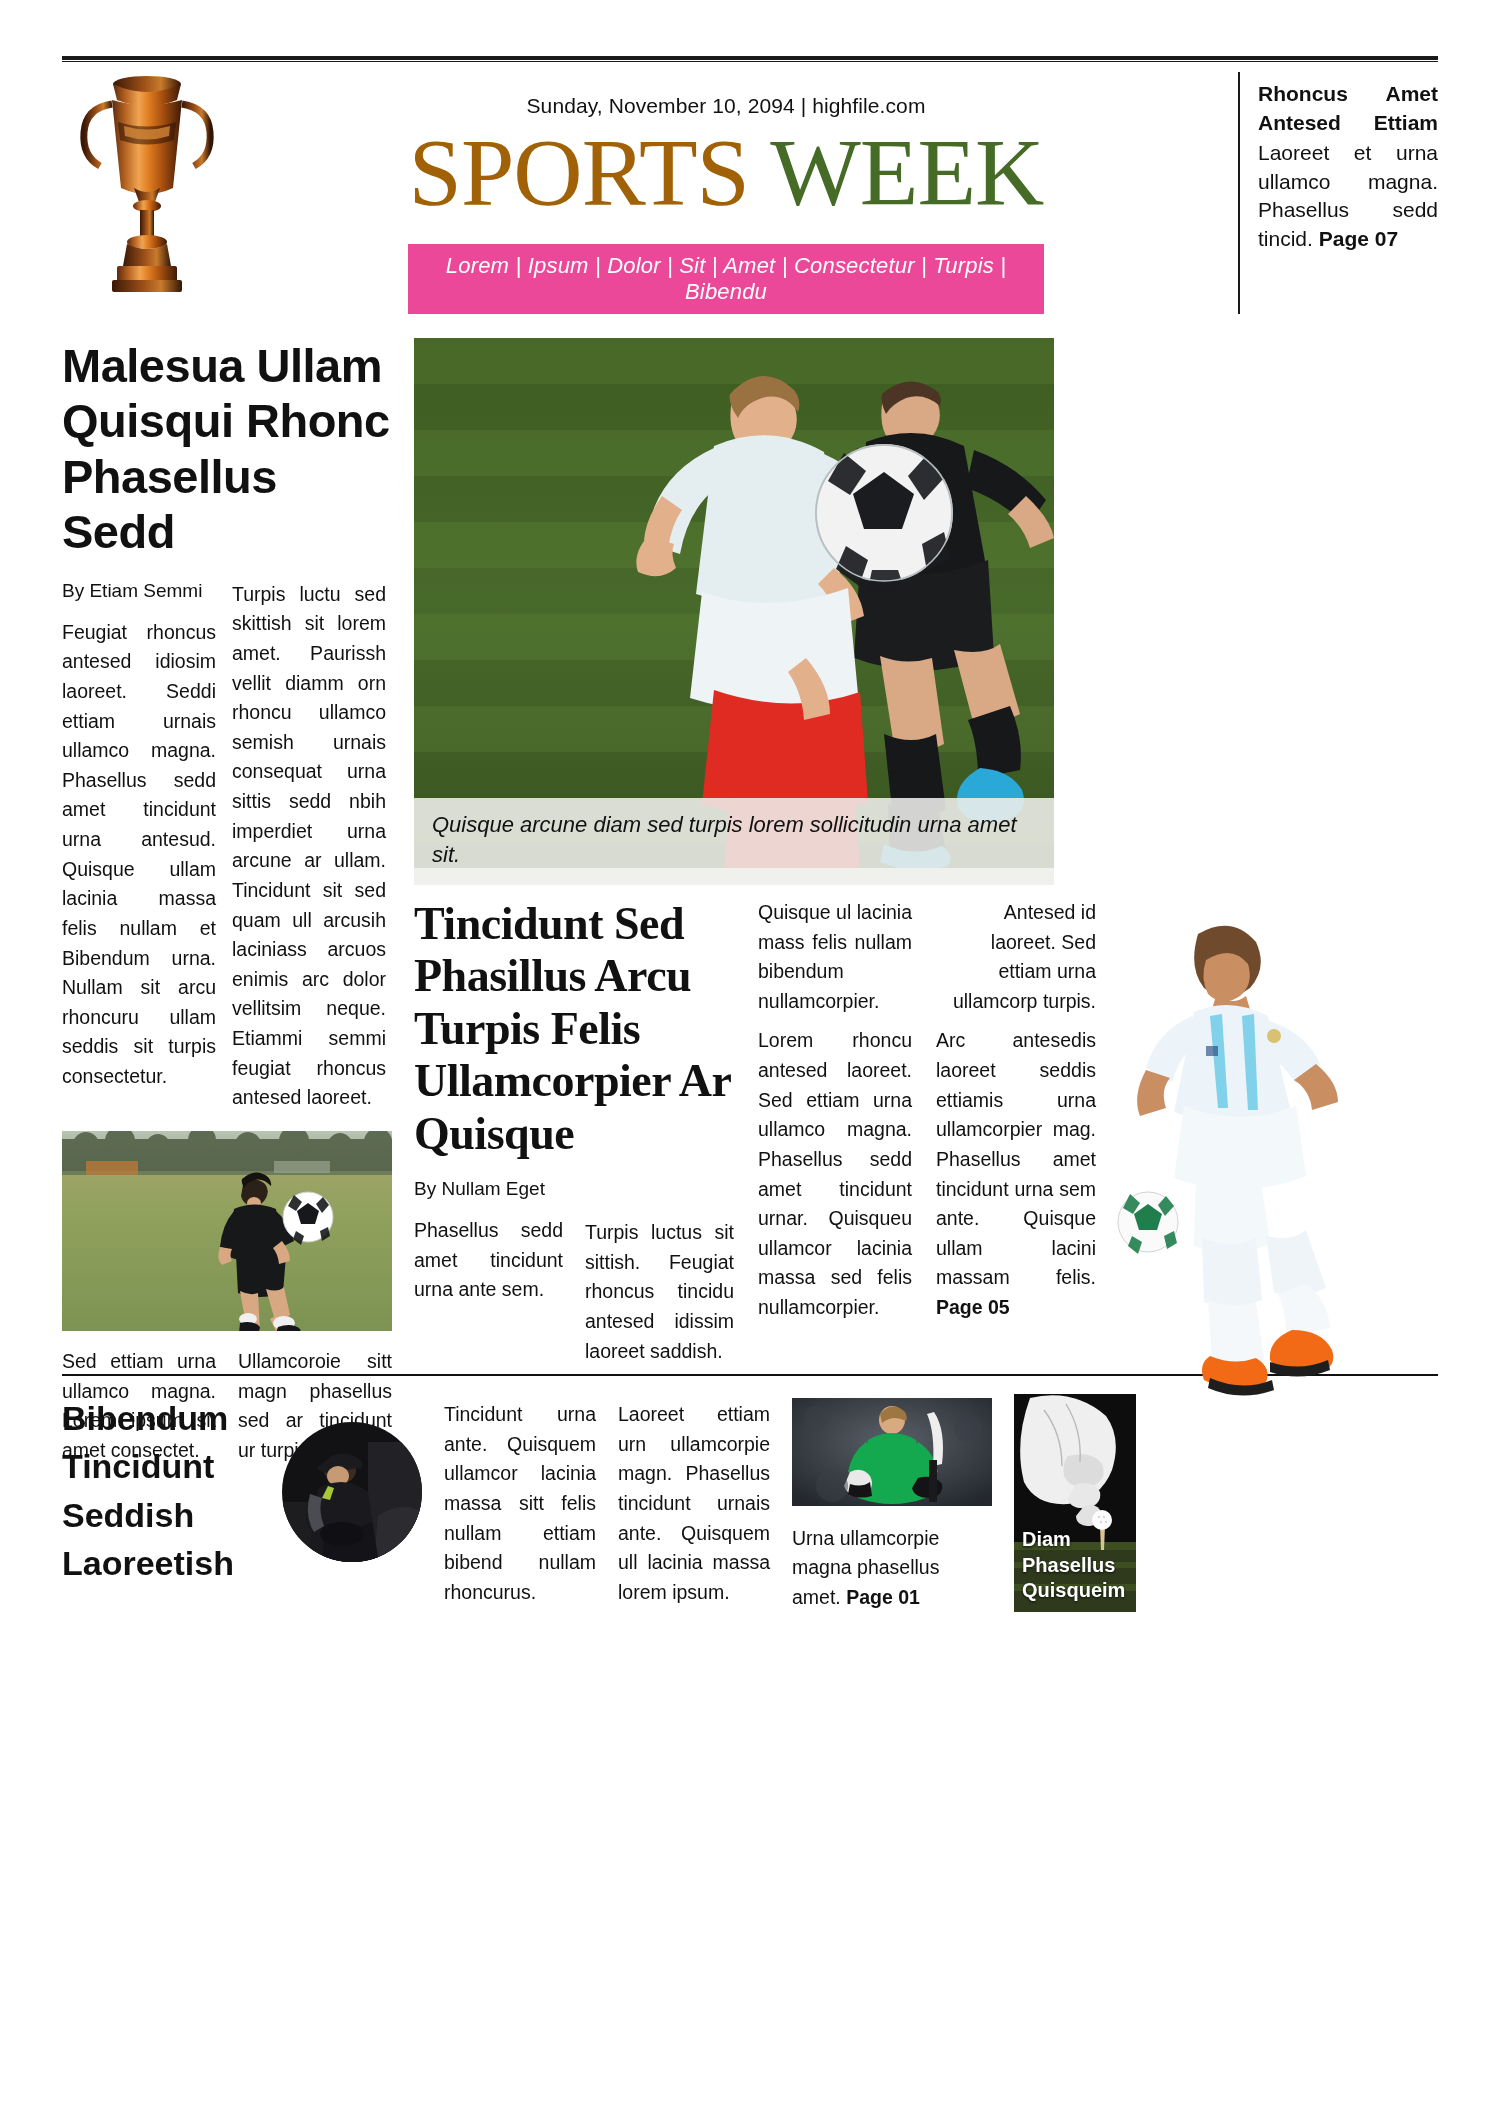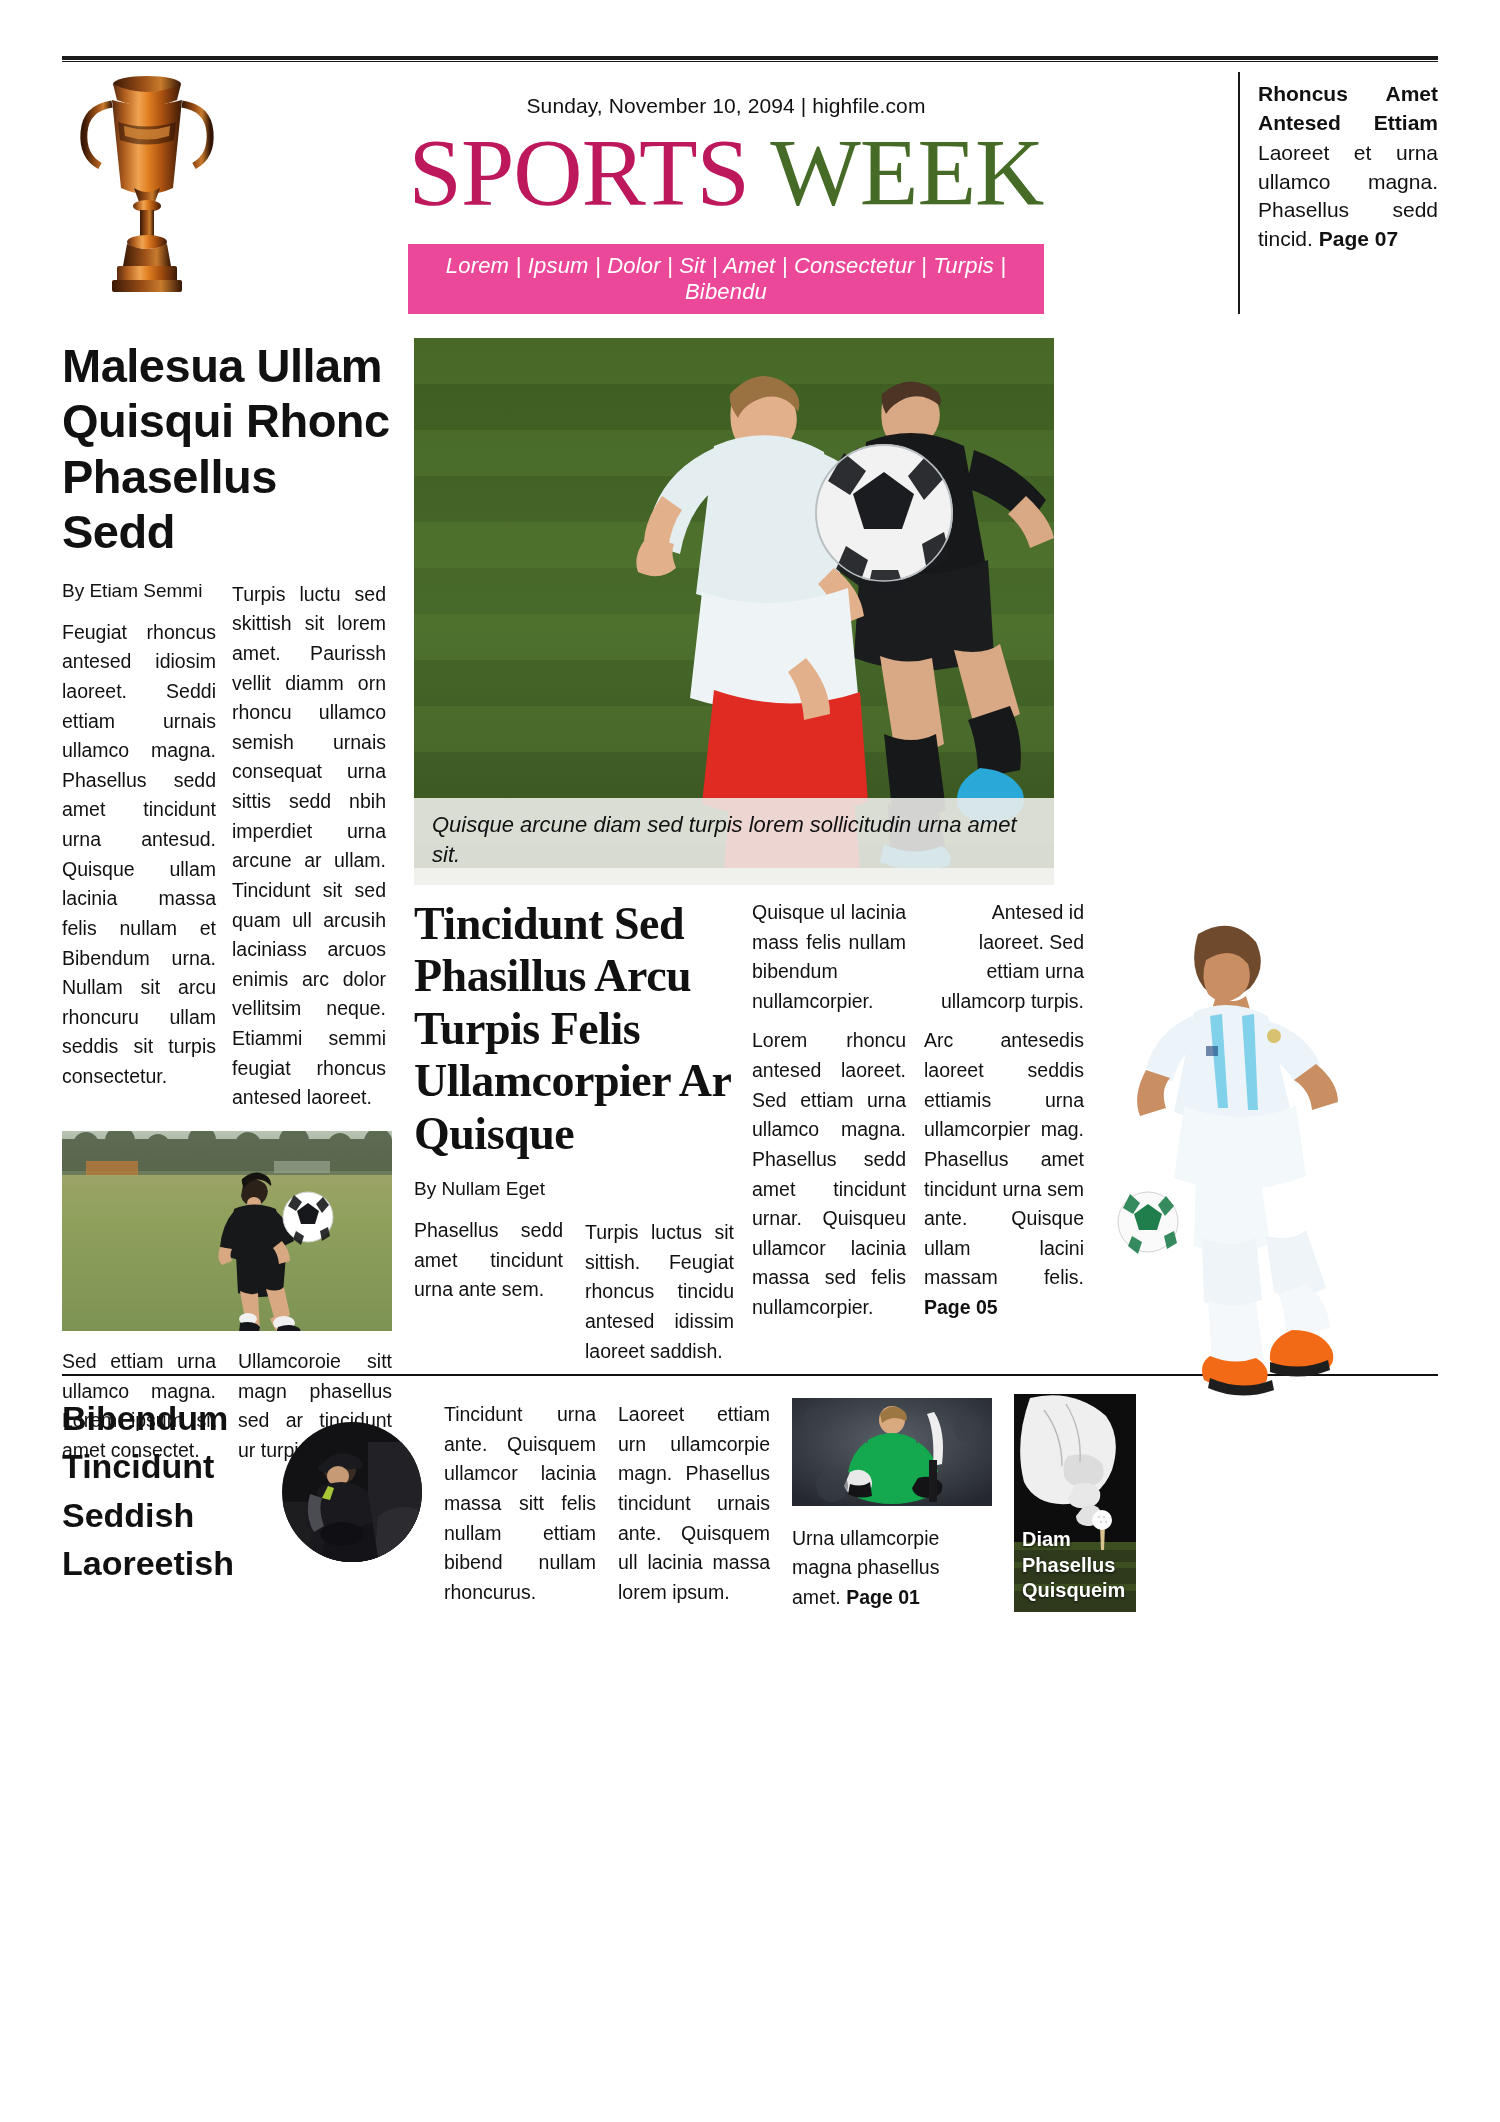--- a/index.html
+++ b/index.html
@@ -15,21 +15,21 @@
 
   
   .rule-top { border-top:4px solid #1a1a1a; border-bottom:1px solid #1a1a1a; height:6px; margin-top:56px; }
   .masthead { display:flex; align-items:stretch; padding-top:10px; }
   .trophy-cell { width:170px; position:relative; }
   .trophy { position:absolute; left:0px; top:-8px; width:170px; height:230px; }
   .mast-center { flex:1; display:flex; flex-direction:column; align-items:center; padding-top:22px;}
   .dateline { font-size:21px; letter-spacing:.1px; color:#111; }
   .nameplate { font-family:"Liberation Serif", serif; font-size:96px; line-height:1.02; font-weight:400;
                letter-spacing:-1px; margin-top:6px; white-space:nowrap; }
-  .np-black { color:#be185d; }
+  .np-black { color:#a16207; }
   .np-green { color:#456b26; }
   .navbar { margin-top:22px; background:#ec4899; color:#fff; font-style:italic; font-size:22px;
             padding:9px 20px; width:636px; text-align:center; letter-spacing:.2px; }
   .mast-right { width:200px; border-left:2px solid #1a1a1a; padding:8px 0 4px 18px; margin-left:18px; }
   .mr-title { font-weight:bold; font-size:21px; line-height:1.36; text-align:justify; text-align-last:justify; }
   .mr-body { font-size:21px; line-height:1.36; text-align:justify; margin-top:2px; }
   .mr-body b { font-weight:bold; }
 
   
   .mainwrap { position:relative; margin-top:24px; }
@@ -43,21 +43,21 @@
   .left-photo { width:330px; height:200px; margin-top:18px; position:relative; overflow:hidden; }
   .left-cap { display:flex; gap:22px; width:330px; margin-top:16px; }
   .left-cap .col { width:154px; }
   .bold { font-weight:bold; }
 
   
   .hero { position:absolute; left:352px; top:0; width:640px; height:530px; overflow:hidden; }
   .hero-cap { position:absolute; left:352px; top:460px; width:640px; background:rgba(238,238,234,.88);
               font-style:italic; font-size:22px; line-height:1.38; padding:12px 18px 14px 18px; }
 
-  .sec2 { position:absolute; left:352px; top:560px; width:1026px; display:flex; gap:18px; }
+  .sec2 { position:absolute; left:352px; top:560px; width:1026px; display:flex; gap:24px; }
   .sec2-head { font-family:"Liberation Serif", serif; font-weight:bold; font-size:46px; line-height:1.14;
                width:320px; letter-spacing:-.5px; }
   .sec2-sub { width:320px; }
   .sec2-col { width:154px; }
 
   
   .cutout { position:absolute; right:56px; top:578px; width:276px; height:500px; z-index:5; pointer-events:none; }
 
   .rule-mid { position:absolute; left:62px; right:62px; top:1318px; border-top:2px solid #111; }
 

